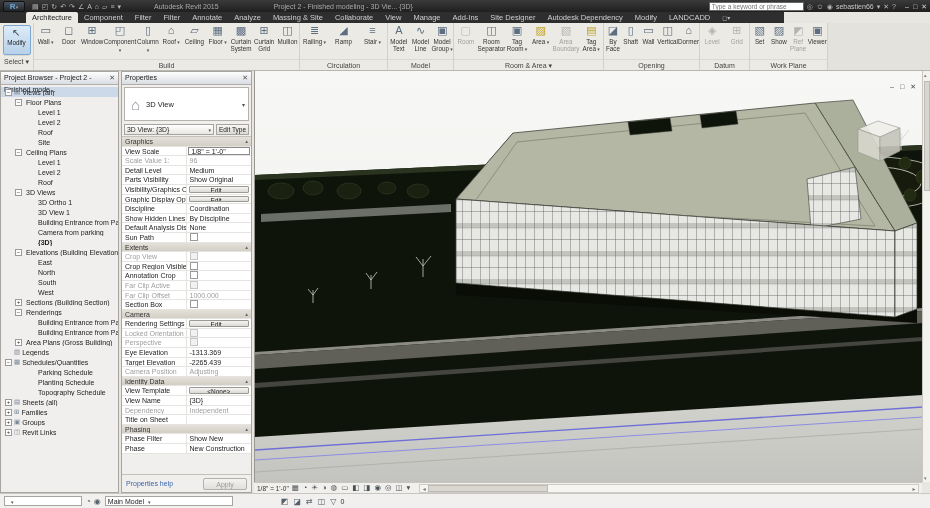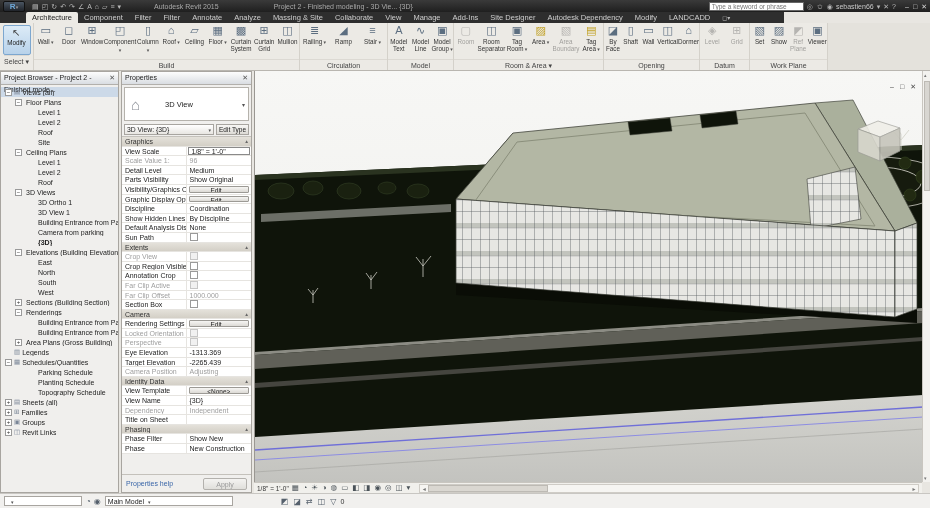--- a/index.html
+++ b/index.html
@@ -68,21 +68,21 @@
   .titem.l0 { padding-left:2px; } .titem.l0i { padding-left:2px; }
   .titem.l1 { padding-left:12px; } .titem.l1x { padding-left:24px; }
   .titem.l2 { padding-left:24px; }
   .titem.bold .tlabel { font-weight:bold; }
   .titem.sel { background:#ccd9e8; }
 
   
   #props { left:121px; width:131px; }
   .typesel { margin:2px; height:34px; background:#fff; border:1px solid #b5b2ac; display:flex; align-items:center; }
   .typesel .big { font-size:15px; color:#8a8e96; padding:0 6px; }
-  .typesel .tname { font-size:7.5px; color:#222;margin-left:19px; }
+  .typesel .tname { font-size:7.5px; color:#222; }
   .typesel .dd { margin-left:auto; padding-right:3px; color:#555; font-size:6px; }
   .selrow { display:flex; align-items:center; height:13px; padding:0 2px; gap:2px; }
   .inst { flex:1; height:11px; border:1px solid #a8a5a0; background:linear-gradient(#fff,#e8e6e2);
     font-size:6.8px; line-height:10px; padding:0 2px; white-space:nowrap; overflow:hidden; }
   .inst::after { content:"▾"; float:right; font-size:5px; color:#555; }
   .edittype { height:11px; border:1px solid #a8a5a0; background:linear-gradient(#f7f6f4,#dddbd6);
     font-size:6.5px; line-height:10px; padding:0 2px; white-space:nowrap; }
   .pgrid { border-top:1px solid #c4c1bb; }
   .prow { display:flex; height:9.6px; line-height:9.5px; font-size:7px; border-bottom:1px solid #e6e4e0;
     position:relative; background:#fff; }

